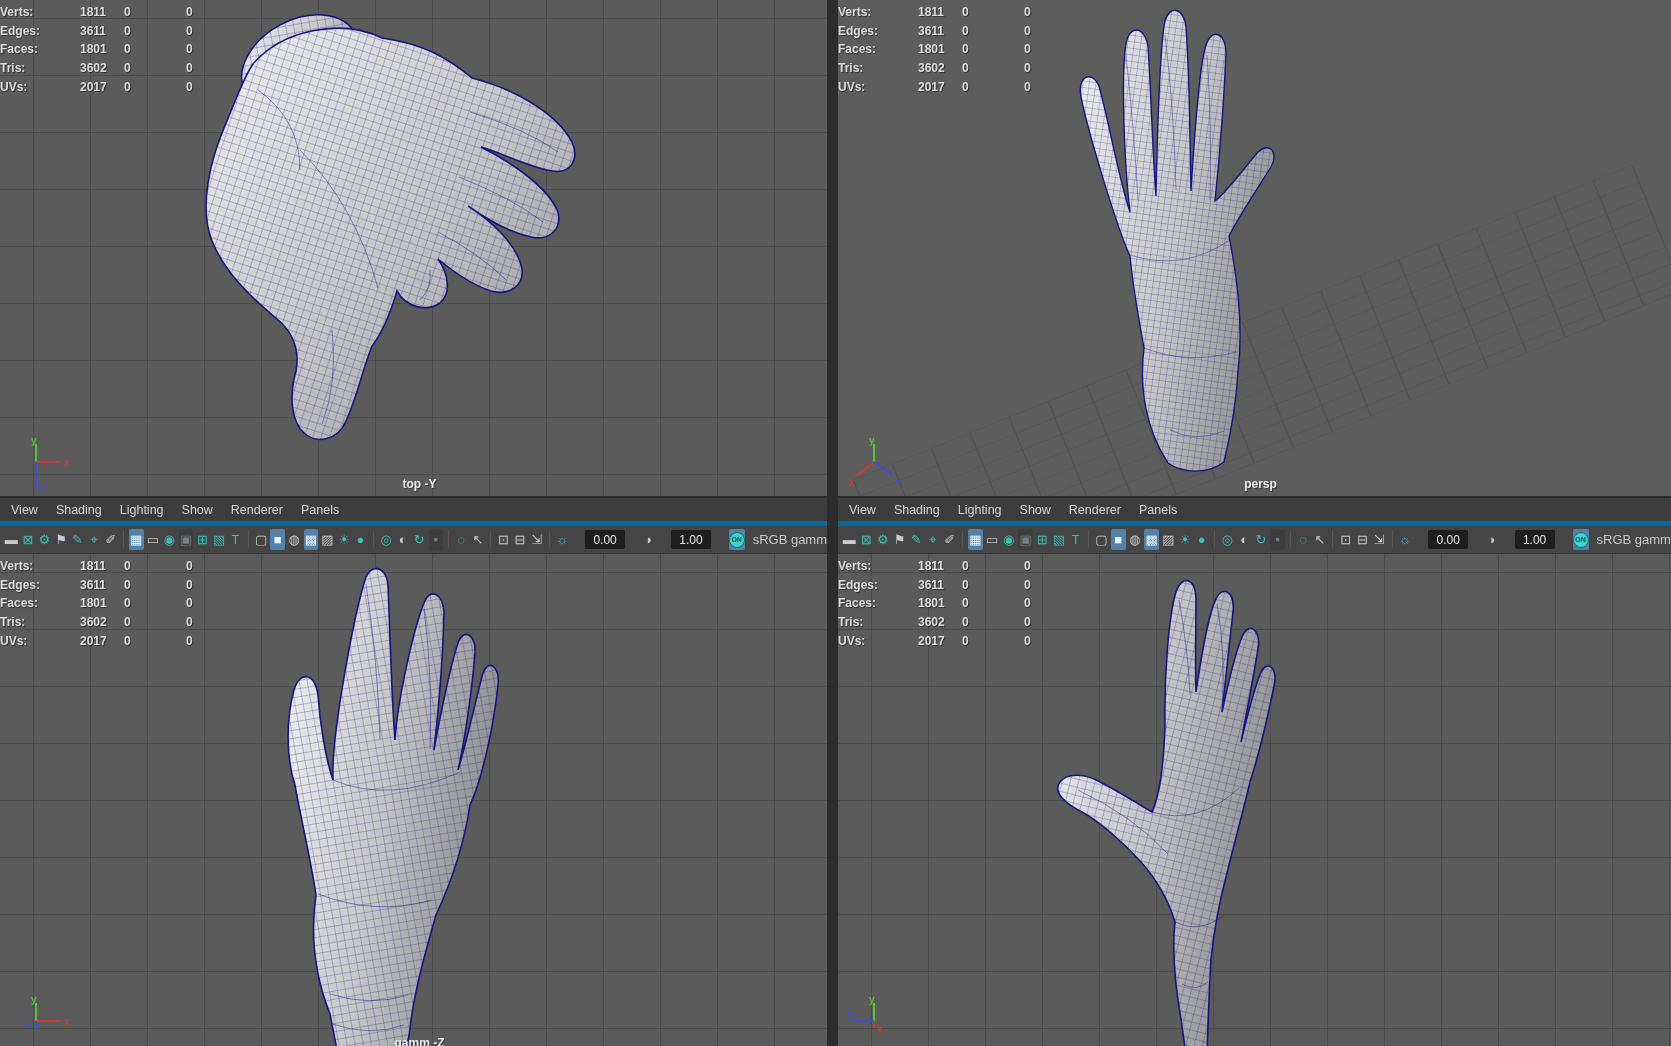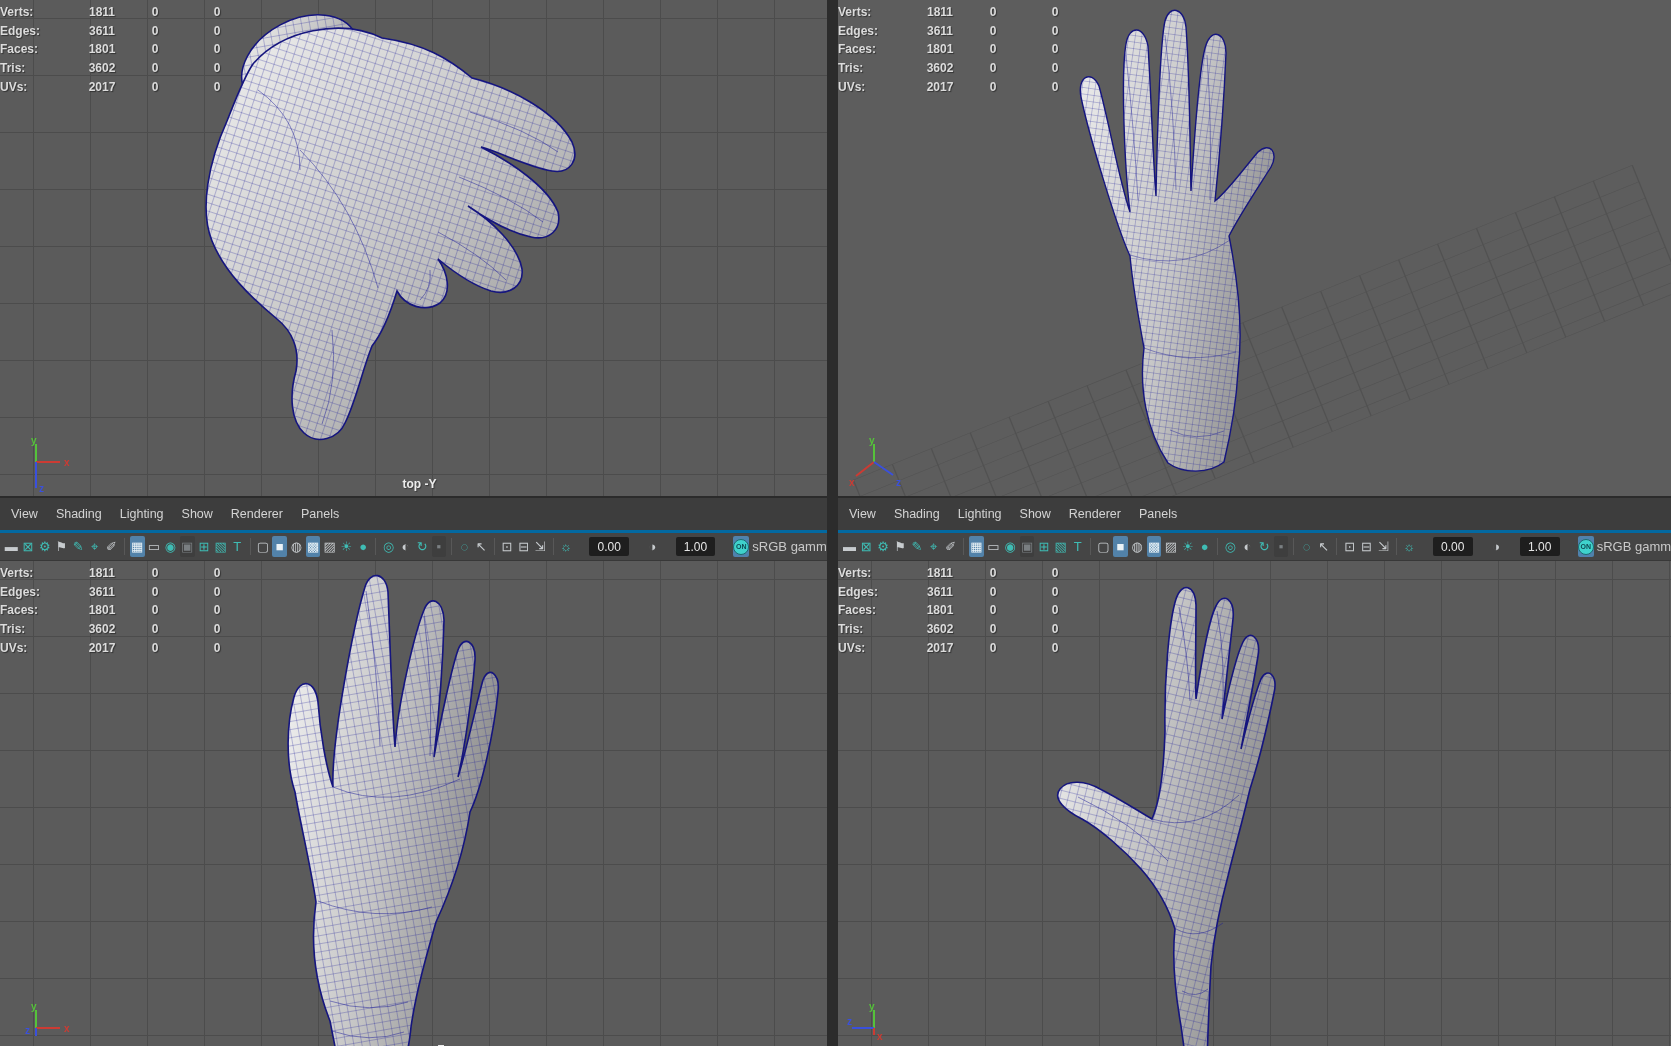--- a/index.html
+++ b/index.html
@@ -20,49 +20,49 @@
     background-image:linear-gradient(to right,#4c4c4c 1px,transparent 1px),
                      linear-gradient(to bottom,#4c4c4c 1px,transparent 1px);
     background-size:57px 57px;background-position:33px 18px;}
   .persp-bg{background-color:#5d5d5d;}
 
   
   .hud{position:absolute;left:0;top:3px;z-index:5;}
   .hud-row{display:grid;grid-template-columns:80px 44px 62px 62px;height:18.6px;
            align-items:center;font-size:12px;font-weight:bold;
            color:#dcdcdc;text-shadow:1px 1px 1px rgba(0,0,0,.45);}
-  .hud-val,.hud-c1,.hud-c2{text-align:center;}
+  .hud-val,.hud-c1,.hud-c2{text-align:left;}
 
   
   .vp-label{position:absolute;left:12px;right:0;bottom:5px;text-align:center;z-index:5;
             font-size:12px;font-weight:bold;color:#ececec;text-shadow:1px 1px 1px #3a3a3a;}
 
   
-  .pmenu{height:37px;background:#3d3d3d;border-top:2px solid #2b2b2b;border-bottom:3px solid #0369a1;
+  .pmenu{height:30px;background:#3d3d3d;border-top:2px solid #2b2b2b;border-bottom:5px solid #0369a1;
          display:flex;align-items:center;padding-left:2px;}
   .menu-item{color:#d4d4d4;font-size:12.5px;padding:0 9px;line-height:18px;cursor:default;}
 
   
   .ptool{height:28px;background:#454545;border-bottom:1px solid #383838;display:flex;
          align-items:center;padding-left:3px;white-space:nowrap;overflow:hidden;}
   .tb-btn{display:inline-flex;align-items:center;justify-content:center;width:20px;height:21px;
           margin:0 1px;border-radius:2px;font-size:13px;line-height:1;color:#3fbcb4;cursor:default;}
   .tb-btn.light{color:#c7cbce;}
   .tb-btn.dim{color:#7a7f82;background:#3e3e3e;}
   .tb-btn.active{background:#5282a9;color:#eaf3f7;}
   .tb-sep{display:inline-block;width:1px;height:17px;margin:0 4px;background:#2f2f2f;
           border-right:1px solid #585858;}
   .tb-field{display:inline-flex;align-items:center;justify-content:center;width:54px;height:19px;
             margin:0 15px;background:#1e1e1e;border-radius:2px;color:#e6e6e6;font-size:12px;}
   .tb-toggle{display:inline-flex;align-items:center;justify-content:center;width:21px;height:21px;
              margin:0 3px;background:#4f82ad;border-radius:2px;cursor:default;}
   .tb-toggle .dot{display:flex;align-items:center;justify-content:center;width:16px;height:16px;
                   border-radius:50%;background:#3fd2cc;border:1px solid #1c6a70;
                   font-size:7px;font-weight:bold;color:#0d4a52;}
-  .tb-text{color:#c9c9c9;font-size:13px;}
+  .tb-text{margin-left:5px;color:#c9c9c9;font-size:13px;}
 
   .gizmo{position:absolute;left:8px;bottom:2px;z-index:5;}
   .gizmo text{font-size:10px;font-weight:bold;font-family:"Liberation Sans",sans-serif;}
 
   .handsvg{position:absolute;left:0;top:0;width:100%;height:100%;z-index:2;pointer-events:none;}
 </style>
 </head>
 <body>
 
 <div class="screen">
@@ -207,20 +207,21 @@
       </svg>
 
       <svg class="gizmo" width="70" height="62">
         <line x1="28" y1="30" x2="28" y2="12" stroke="#55c23a" stroke-width="2"></line>
         <line x1="28" y1="30" x2="10" y2="44" stroke="#cc3b33" stroke-width="2"></line>
         <line x1="28" y1="30" x2="47" y2="43" stroke="#3a50dd" stroke-width="2"></line>
         <text x="23" y="12" fill="#55c23a">y</text>
         <text x="3" y="54" fill="#cc3b33">x</text>
         <text x="50" y="54" fill="#3a50dd">z</text>
       </svg>
+      <div class="vp-label">persp</div>
     </div>
   </div>
 
   <div class="panel panel-bl">
     <div class="pmenu">
         <span class="menu-item">View</span>
         <span class="menu-item">Shading</span>
         <span class="menu-item">Lighting</span>
         <span class="menu-item">Show</span>
         <span class="menu-item">Renderer</span>

